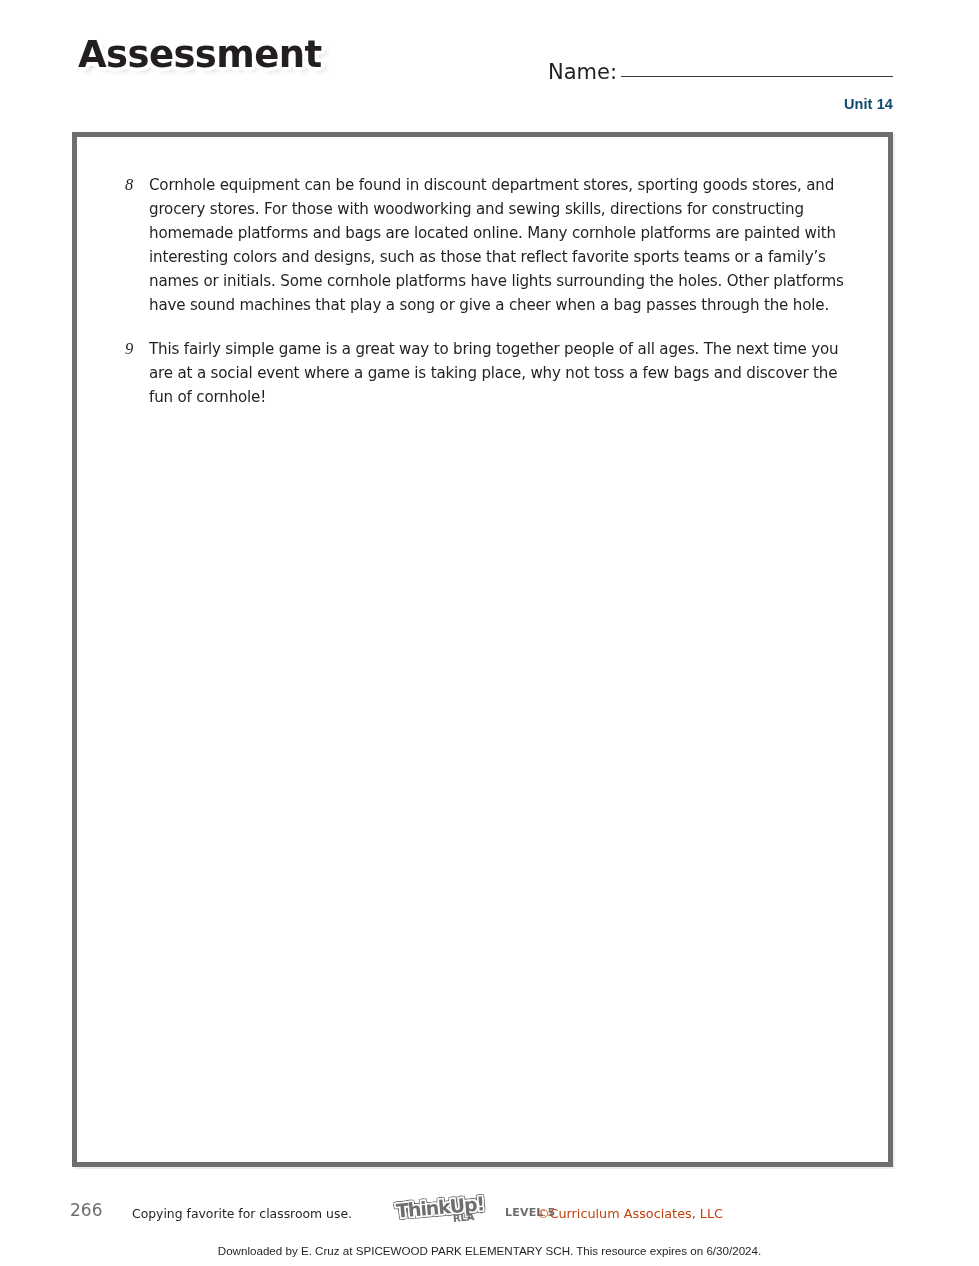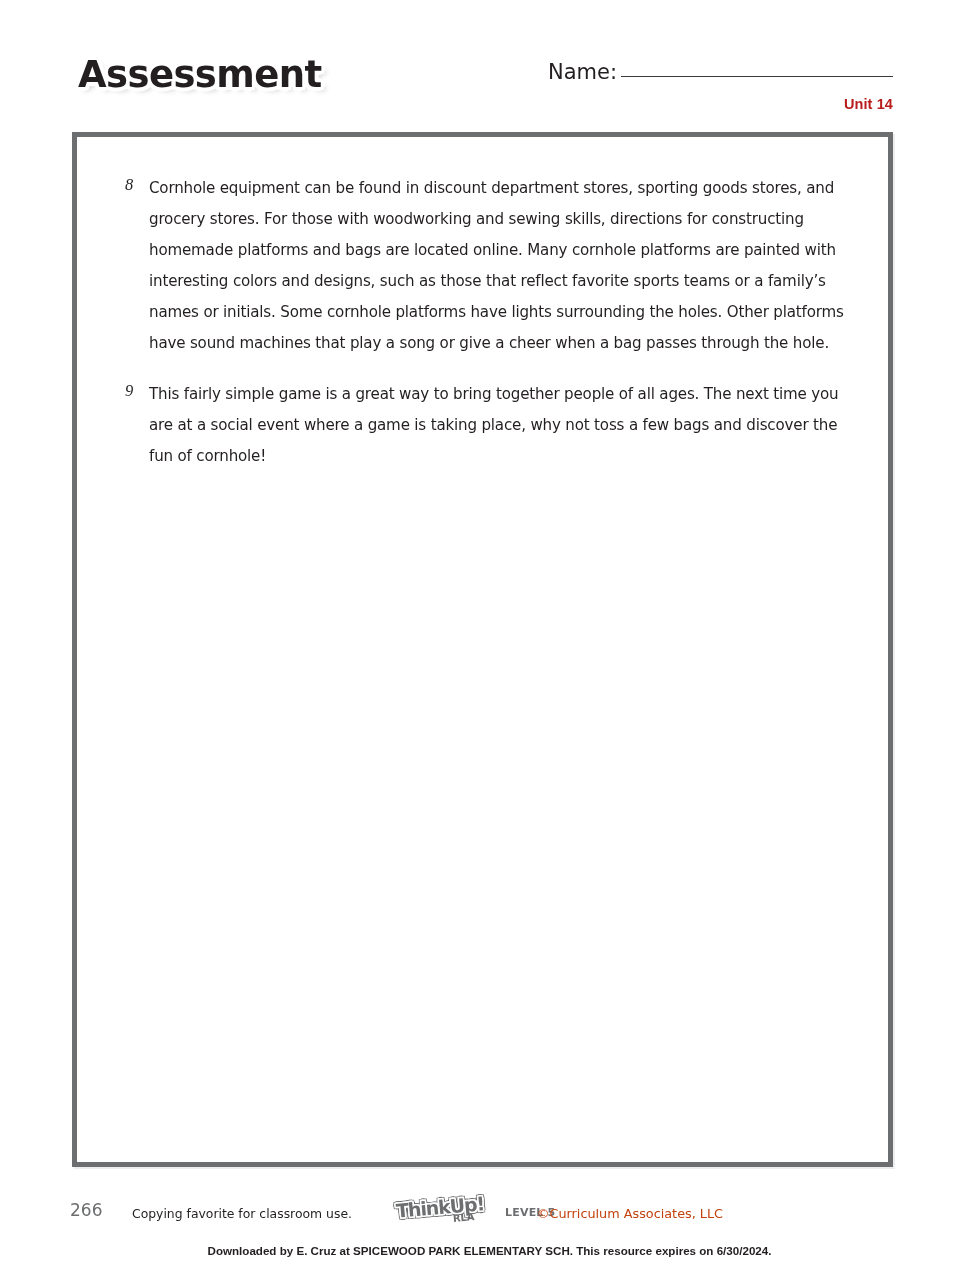--- a/index.html
+++ b/index.html
@@ -21,21 +21,21 @@
     position: absolute;
     left: 0;
     top: 0;
     width: 979px;
     height: 125px;
   }
 
   .title-wrap {
     position: absolute;
     left: 68px;
-    top: 52px;
+    top: 32px;
   }
   .assessment-title {
     font-family: "DejaVu Sans", sans-serif;
     font-size: 37px;
     font-weight: bold;
     letter-spacing: -0.6px;
     color: #231f20;
     line-height: 1;
     display: inline-block;
     padding: 4px 10px 7px 10px;
@@ -69,21 +69,21 @@
     position: relative;
     top: -2px;
   }
 
   .unit-label {
     position: absolute;
     right: 86px;
     top: 96px;
     font-size: 14.5px;
     font-weight: bold;
-    color: #b91c1c;
+    color: #0c4a6e;
     letter-spacing: 0.1px;
   }
 
   
   .content-box {
     position: absolute;
     left: 72px;
     top: 132px;
     width: 821px;
     height: 1035px;
@@ -112,21 +112,21 @@
     color: #231f20;
     width: 24px;
     flex: 0 0 24px;
     text-align: left;
     line-height: 24.2px;
     padding-top: 0px;
   }
   .para-text {
     font-family: "DejaVu Sans", sans-serif;
     font-size: 15.1px;
-    line-height: 31px;
+    line-height: 24px;
     color: #231f20;
     letter-spacing: -0.18px;
     flex: 1 1 auto;
   }
 
   
   .footer {
     position: absolute;
     left: 0;
     top: 1196px;
@@ -206,21 +206,21 @@
   }
 
   .download-watermark {
     position: absolute;
     left: 0;
     top: 1244px;
     width: 979px;
     text-align: center;
     font-family: "Liberation Sans", sans-serif;
     font-size: 11.6px;
-    font-weight: bold;
+    font-weight: normal;
     color: #231f20;
   }
 </style>
 </head>
 <body>
 
 <div class="header">
 
   <div class="title-wrap">
     <span class="assessment-title">Assessment</span>

